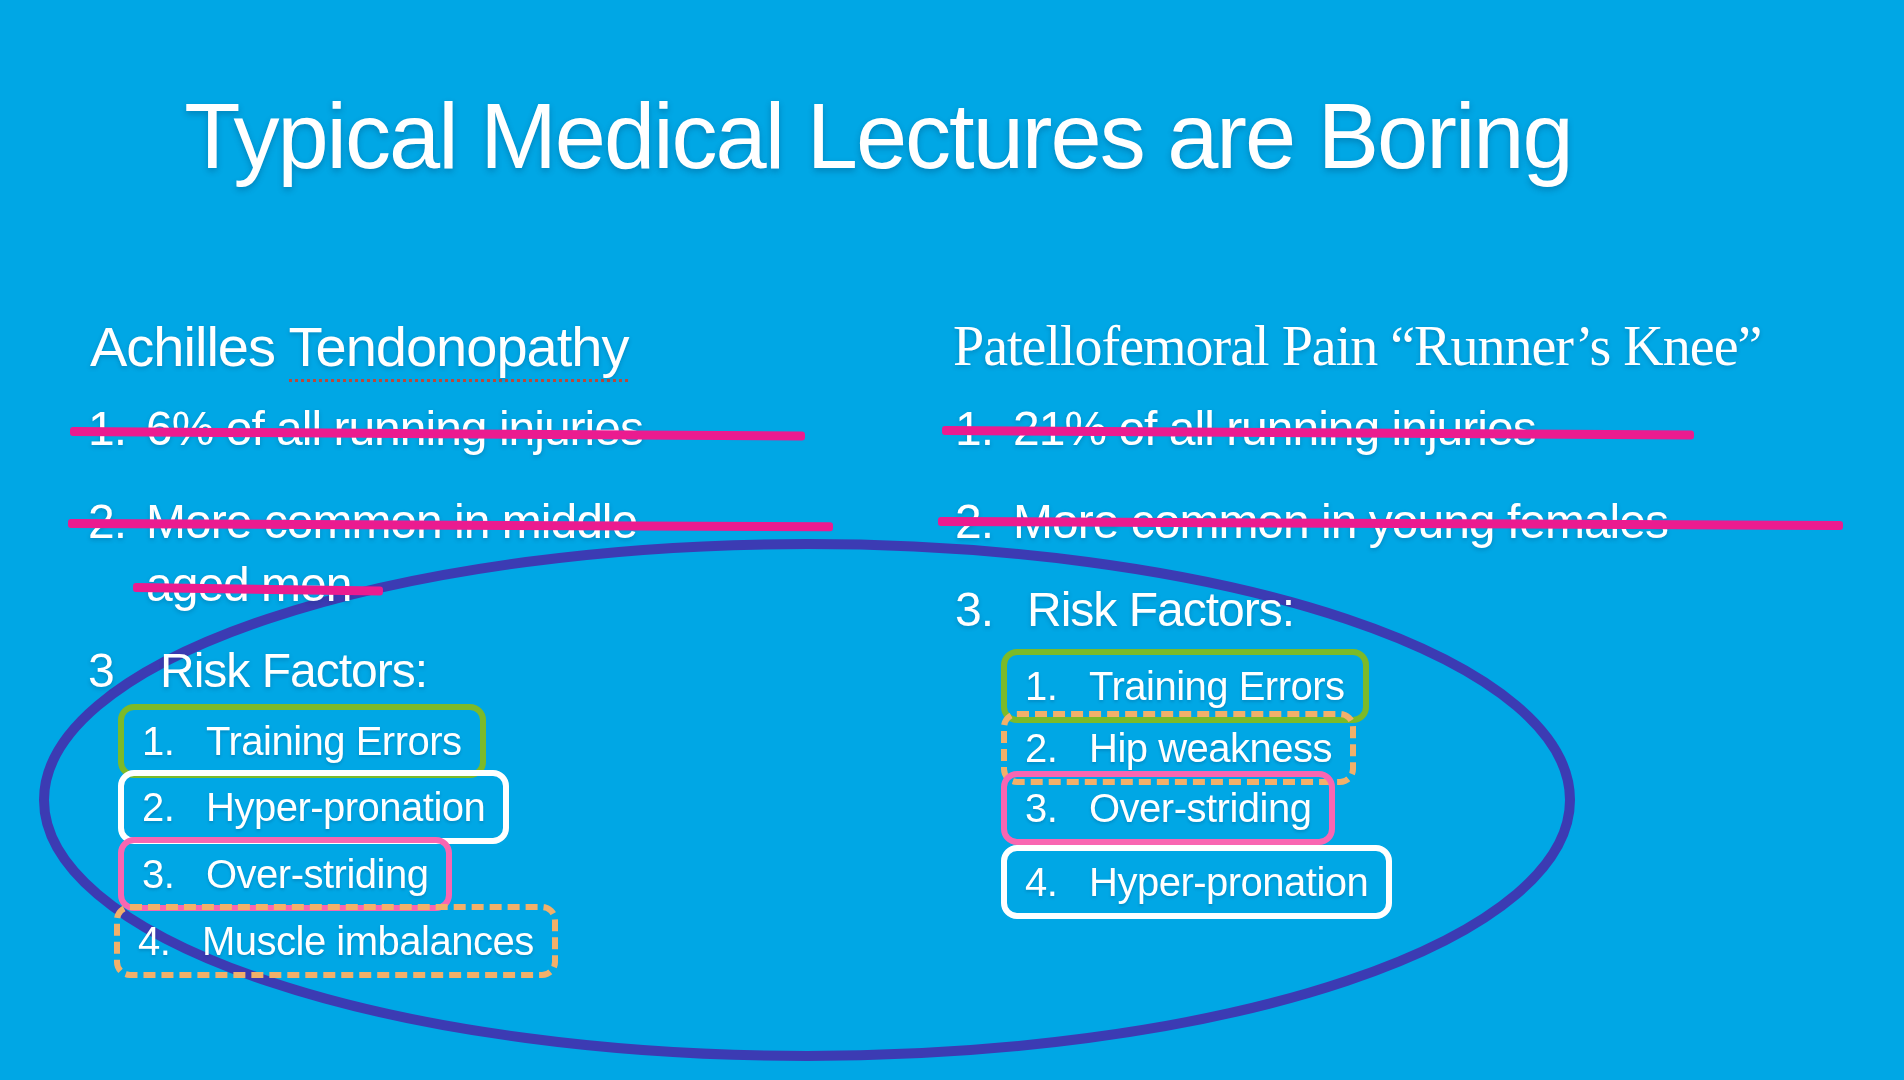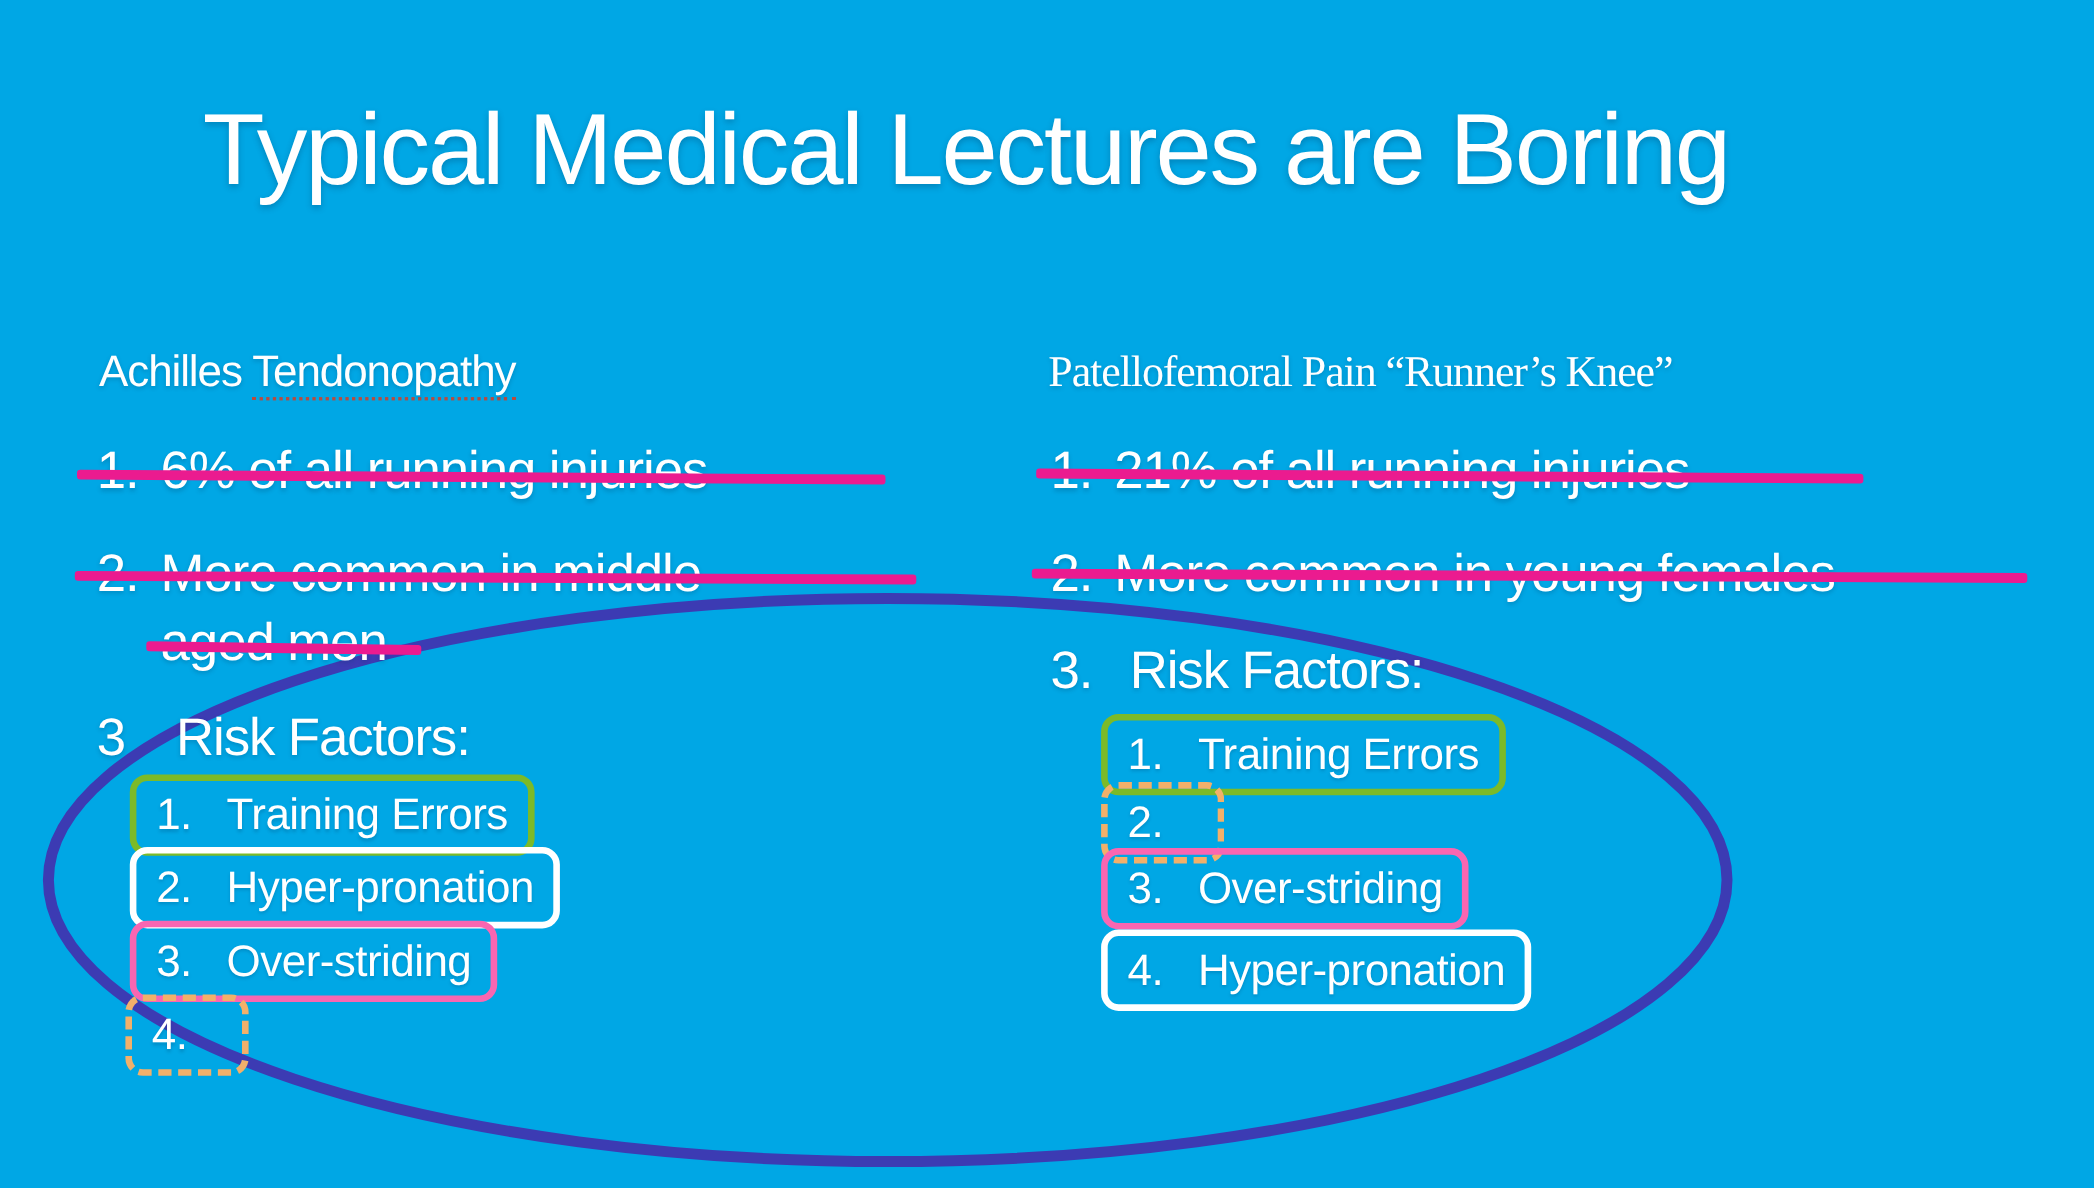--- a/index.html
+++ b/index.html
@@ -13,21 +13,21 @@
   
   #title{
     left:0;top:88px;width:1694px;text-align:center;
     padding-left:62px;box-sizing:border-box;
     font-size:92px;letter-spacing:-2px;line-height:1.05;
     text-shadow:0 3px 6px rgba(0,50,90,.30);
     white-space:nowrap;
   }
   
   .heading{
-    font-size:40px;letter-spacing:-1px;line-height:1.1;white-space:nowrap;
+    font-size:56px;letter-spacing:-1px;line-height:1.1;white-space:nowrap;
     text-shadow:0 2px 4px rgba(0,50,90,.25);
     text-align:right;
   }
   .misspelled{
     border-bottom:3px dotted #B94A3E;
     padding-bottom:1px;
   }
   
   .mitem{
     display:flex;font-size:48px;letter-spacing:-1px;line-height:1.12;
@@ -98,20 +98,21 @@
 <div class="abs content rbox bx-white" style="left:118px;top:770px;">
   <span class="bnum">2.</span>
   <span>Hyper-pronation</span>
 </div>
 <div class="abs content rbox bx-pink" style="left:118px;top:837px;">
   <span class="bnum">3.</span>
   <span>Over-striding</span>
 </div>
 <div class="abs content rbox bx-dash" style="left:114px;top:904px;">
   <span class="bnum">4.</span>
+  <span>Muscle imbalances</span>
 </div>
 
 <div class="abs content heading" style="left:953px;top:316px;font-family:Liberation Serif, serif;">Patellofemoral Pain “Runner’s Knee”</div>
 
 <div class="abs content mitem" style="left:955px;top:402px;">
   <span class="mnum">1.</span>
   <span>21% of all running injuries</span>
 </div>
 <div class="abs content strike" style="left:942px;top:426px;width:752px;transform:rotate(0.35deg);"></div>
 
@@ -125,20 +126,21 @@
   <span class="mnum" style="min-width:72px;">3.</span>
   <span>Risk Factors:</span>
 </div>
 
 <div class="abs content rbox bx-green" style="left:1001px;top:649px;">
   <span class="bnum">1.</span>
   <span>Training Errors</span>
 </div>
 <div class="abs content rbox bx-dash" style="left:1001px;top:711px;">
   <span class="bnum">2.</span>
+  <span>Hip weakness</span>
 </div>
 <div class="abs content rbox bx-pink" style="left:1001px;top:771px;">
   <span class="bnum">3.</span>
   <span>Over-striding</span>
 </div>
 <div class="abs content rbox bx-white" style="left:1001px;top:845px;">
   <span class="bnum">4.</span>
   <span>Hyper-pronation</span>
 </div>
 

